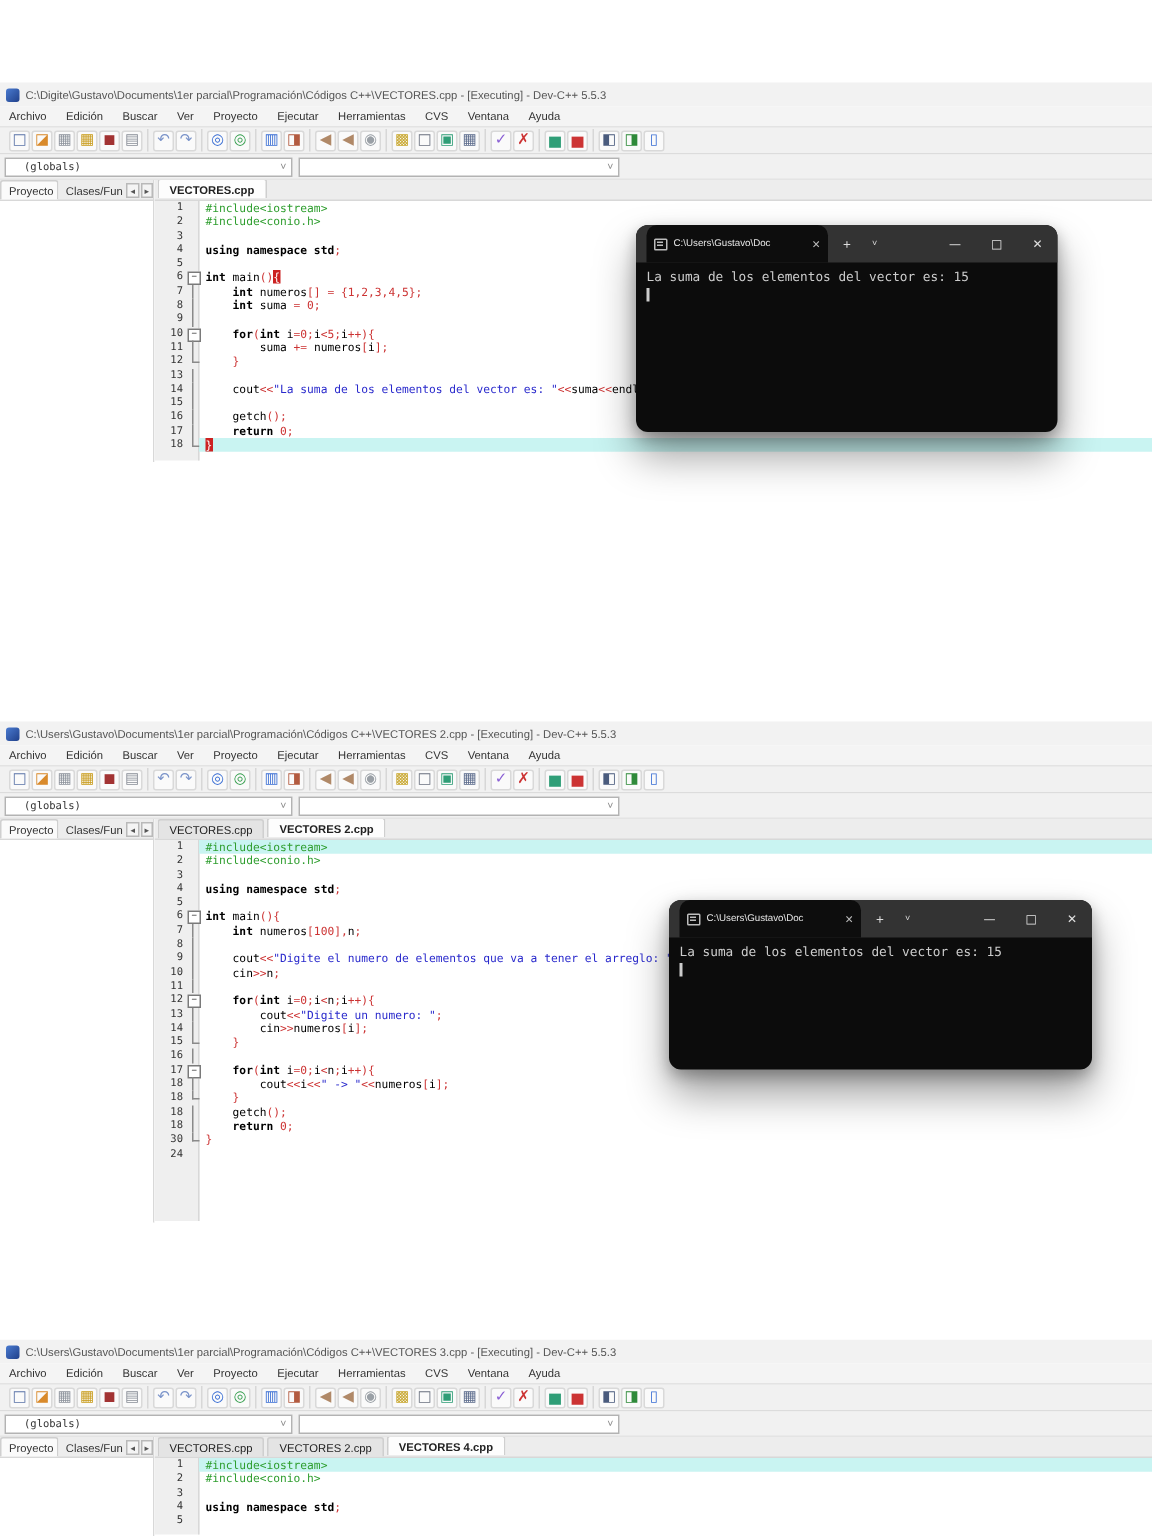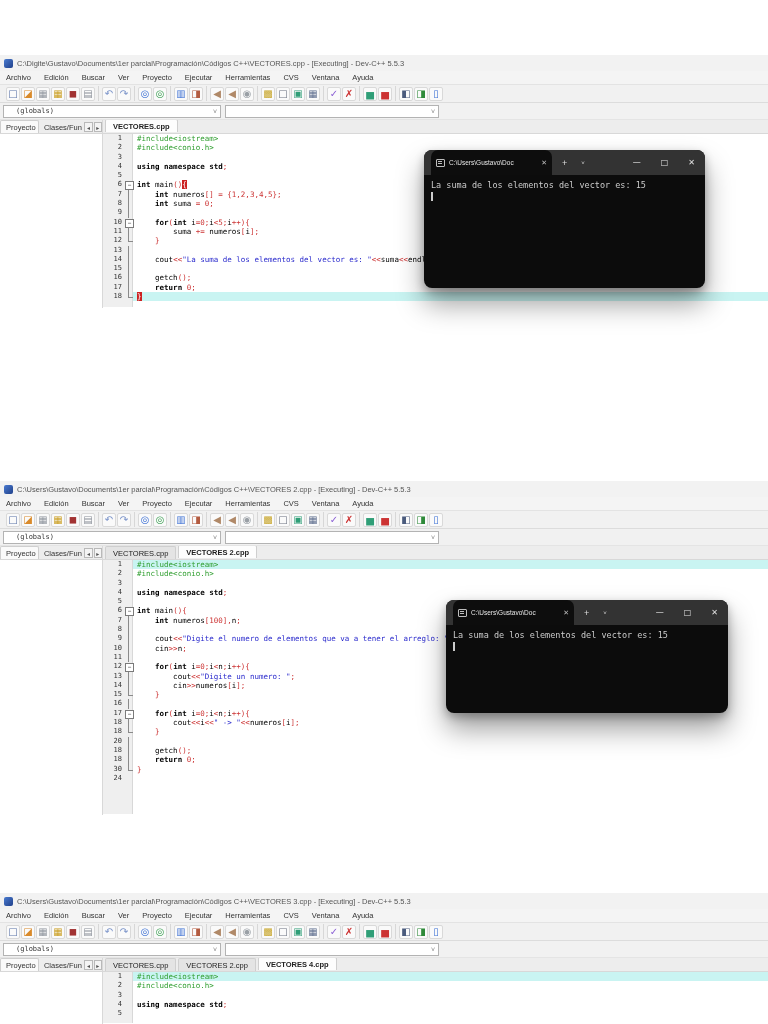--- a/index.html
+++ b/index.html
@@ -25,21 +25,21 @@
   .tgroup:last-child { border-right:none; }
   .ticon { width:14px; height:14px; display:flex; align-items:center; justify-content:center;
            font-size:10px; line-height:14px; border:1px solid #d9d9d9; border-radius:2px;
            background:#fafafa; font-family:"DejaVu Sans", sans-serif; }
   .comborow { height:17px; background:#f1f1f1; display:flex; align-items:center;
               gap:4px; padding-left:3px; border-bottom:1px solid #e4e4e4; }
   .combo { height:13px; background:#fff; border:1px solid #b3b3b3; display:flex;
            align-items:center; justify-content:space-between; padding:0 3px; }
   .combo .cval { font-family:"DejaVu Sans Mono", monospace; font-size:7px; color:#333; }
   .combo .chev { font-size:7px; color:#888; }
-  .combo.left { width:218px;padding-left:12px; }
+  .combo.left { width:192px;padding-left:12px; }
   .combo.right { width:214px; }
 
   .contentrow { display:flex; align-items:stretch; }
   .leftpanel { width:103px; background:#fff; border-right:1px solid #d8d8d8; }
   .lptabs { display:flex; align-items:flex-end; height:14px; background:#ededed;
             border-bottom:1px solid #d8d8d8; }
   .lptab { font-size:7.5px; color:#333; padding:2px 5px 1px; white-space:nowrap;
            overflow:hidden; }
   .lptab.active { background:#fafafa; border:1px solid #cfcfcf; border-bottom:none;
                   border-radius:2px 2px 0 0; }
@@ -347,21 +347,20 @@
               <div class="crow"><span class="ln">10</span><span class="fold f-m"></span><span class="ctext"><span class="tk-pl">    cin</span><span class="tk-op">&gt;&gt;</span><span class="tk-pl">n</span><span class="tk-op">;</span></span></div>
               <div class="crow"><span class="ln">11</span><span class="fold f-m"></span><span class="ctext"></span></div>
               <div class="crow"><span class="ln">12</span><span class="fold f-s"></span><span class="ctext"><span class="tk-kw">    for</span><span class="tk-op">(</span><span class="tk-kw">int</span><span class="tk-pl"> i</span><span class="tk-op">=0;</span><span class="tk-pl">i</span><span class="tk-op">&lt;</span><span class="tk-pl">n</span><span class="tk-op">;</span><span class="tk-pl">i</span><span class="tk-op">++){</span></span></div>
               <div class="crow"><span class="ln">13</span><span class="fold f-m"></span><span class="ctext"><span class="tk-pl">        cout</span><span class="tk-op">&lt;&lt;</span><span class="tk-st">"Digite un numero: "</span><span class="tk-op">;</span></span></div>
               <div class="crow"><span class="ln">14</span><span class="fold f-m"></span><span class="ctext"><span class="tk-pl">        cin</span><span class="tk-op">&gt;&gt;</span><span class="tk-pl">numeros</span><span class="tk-op">[</span><span class="tk-pl">i</span><span class="tk-op">];</span></span></div>
               <div class="crow"><span class="ln">15</span><span class="fold f-e"></span><span class="ctext"><span class="tk-op">    }</span></span></div>
               <div class="crow"><span class="ln">16</span><span class="fold f-m"></span><span class="ctext"></span></div>
               <div class="crow"><span class="ln">17</span><span class="fold f-s"></span><span class="ctext"><span class="tk-kw">    for</span><span class="tk-op">(</span><span class="tk-kw">int</span><span class="tk-pl"> i</span><span class="tk-op">=0;</span><span class="tk-pl">i</span><span class="tk-op">&lt;</span><span class="tk-pl">n</span><span class="tk-op">;</span><span class="tk-pl">i</span><span class="tk-op">++){</span></span></div>
               <div class="crow"><span class="ln">18</span><span class="fold f-m"></span><span class="ctext"><span class="tk-pl">        cout</span><span class="tk-op">&lt;&lt;</span><span class="tk-pl">i</span><span class="tk-op">&lt;&lt;</span><span class="tk-st">" -&gt; "</span><span class="tk-op">&lt;&lt;</span><span class="tk-pl">numeros</span><span class="tk-op">[</span><span class="tk-pl">i</span><span class="tk-op">];</span></span></div>
               <div class="crow"><span class="ln">18</span><span class="fold f-e"></span><span class="ctext"><span class="tk-op">    }</span></span></div>
-              <div class="crow"><span class="ln">20</span><span class="fold f-m"></span><span class="ctext"></span></div>
               <div class="crow"><span class="ln">18</span><span class="fold f-m"></span><span class="ctext"><span class="tk-pl">    getch</span><span class="tk-op">();</span></span></div>
               <div class="crow"><span class="ln">18</span><span class="fold f-m"></span><span class="ctext"><span class="tk-kw">    return</span><span class="tk-op"> 0;</span></span></div>
               <div class="crow"><span class="ln">30</span><span class="fold f-e"></span><span class="ctext"><span class="tk-op">}</span></span></div>
               <div class="crow"><span class="ln">24</span><span class="fold"></span><span class="ctext"></span></div>
             </div>
         </div>
       </div>
     </div>
   </div>
 

